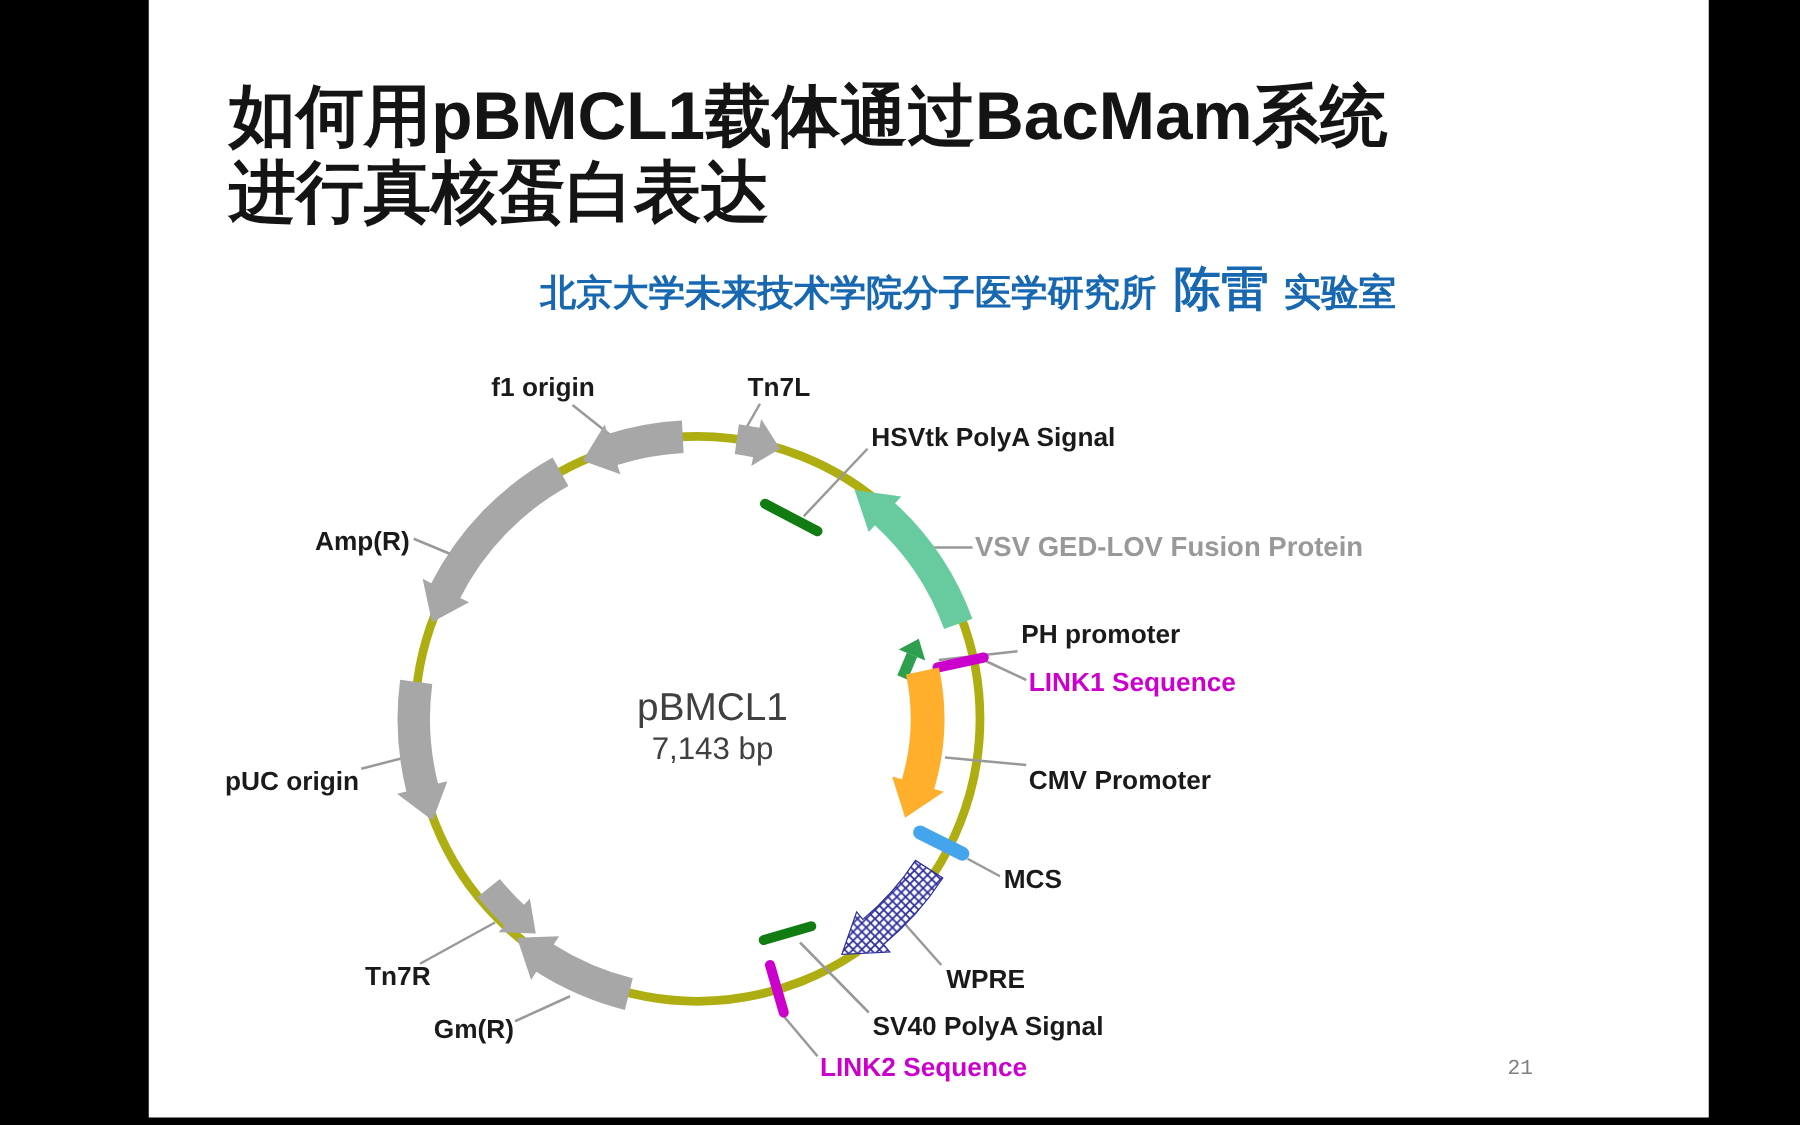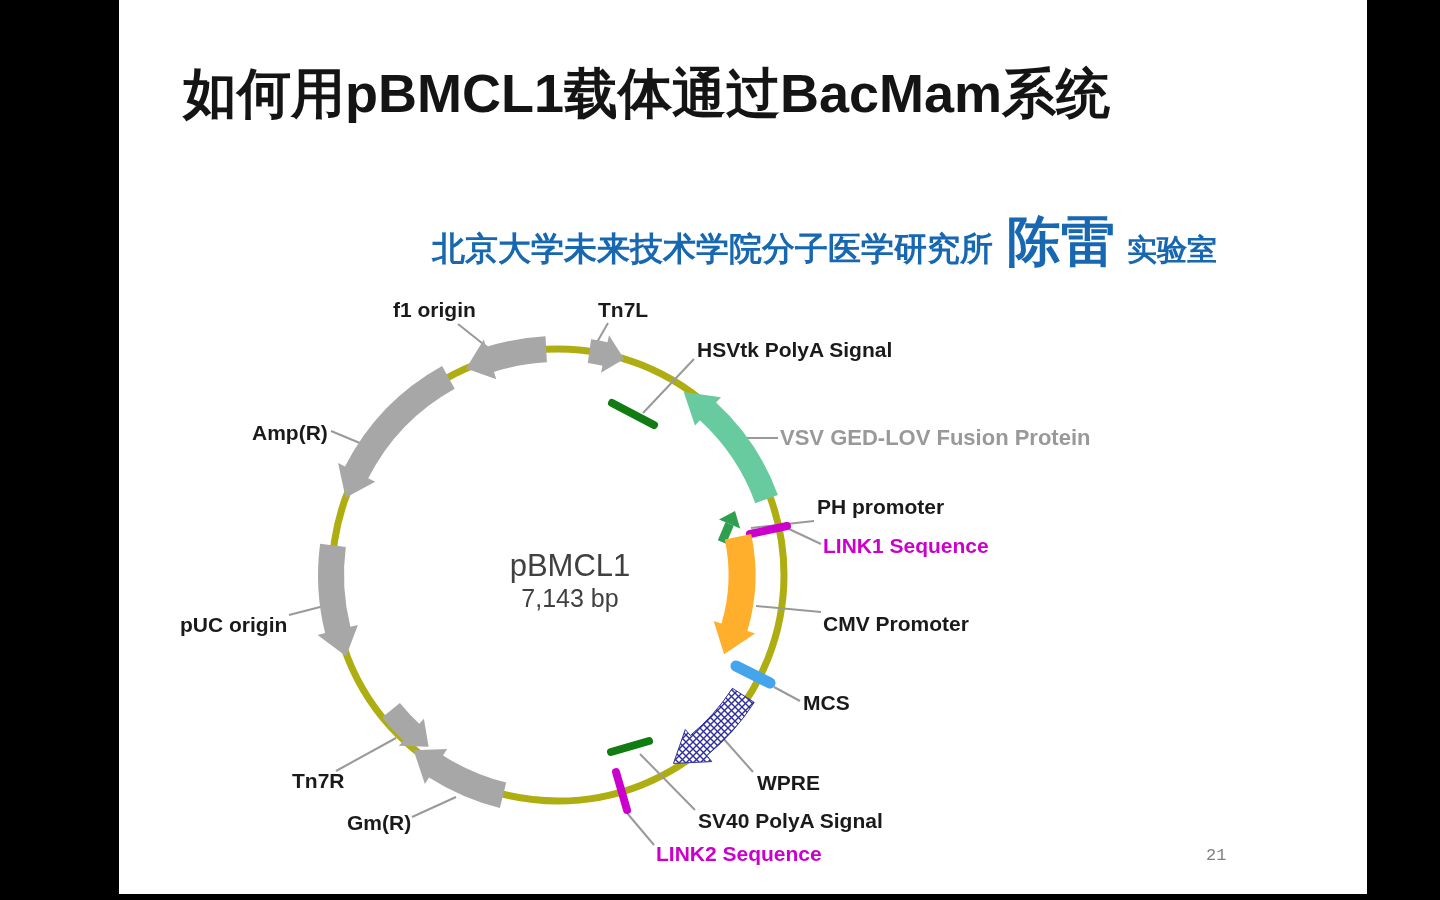--- a/index.html
+++ b/index.html
@@ -14,36 +14,37 @@
     position:absolute;left:0;top:894px;width:1440px;height:6px;background:#000;z-index:6;
   }
   .title{
     position:absolute;left:64px;top:63px;
     font-size:54px;line-height:61px;font-weight:600;color:#141414;
     letter-spacing:0px;white-space:nowrap;
   }
   .subtitle{
     position:absolute;left:313px;top:206px;color:#1768B1;font-weight:700;white-space:nowrap;
   }
-  .sub-aff{font-size:33px;text-align:center;}
-  .sub-name{font-size:54px;margin:0 12px 0 14px;}
+  .sub-aff{font-size:29px;text-align:center;}
+  .sub-name{font-size:38px;margin:0 12px 0 14px;}
   .sub-lab{font-size:30px;text-align:right;}
   .plasmid-svg{position:absolute;left:0;top:0;width:1200px;height:900px;}
   .plasmid-svg text{font-family:"Liberation Sans",sans-serif;}
   .page-num{
     position:absolute;left:1087px;top:846px;color:#808080;
     font-size:17px;font-family:Liberation Mono, monospace;
   }
 </style>
 </head>
 <body>
 
 <div class="slide">
   <div class="title">
     <div>如何用pBMCL1载体通过BacMam系统</div>
+    <div>进行真核蛋白表达</div>
   </div>
   <div class="subtitle">
     <span class="sub-aff">北京大学未来技术学院分子医学研究所</span><span class="sub-name">陈雷</span><span class="sub-lab">实验室</span>
   </div>
   <svg class="plasmid-svg" viewBox="119 0 1200 900" xmlns="http://www.w3.org/2000/svg">
       <defs>
         <pattern id="hatch" width="7" height="7" patternUnits="userSpaceOnUse">
           <rect width="7" height="7" fill="#ffffff"></rect>
           <path d="M0 0 L7 7 M7 0 L0 7" stroke="#2E2E9E" stroke-width="1.4"></path>
         </pattern>

